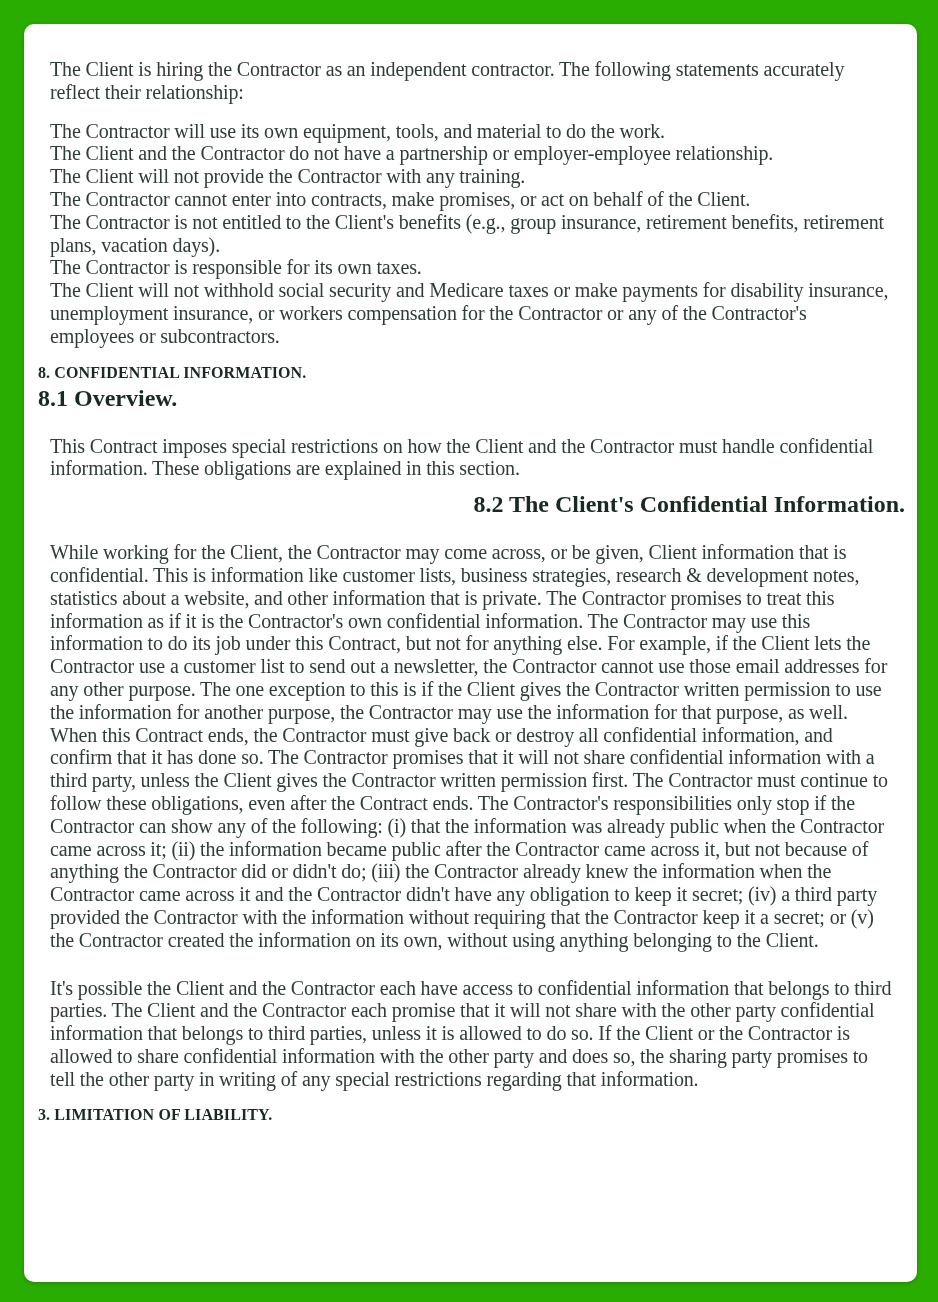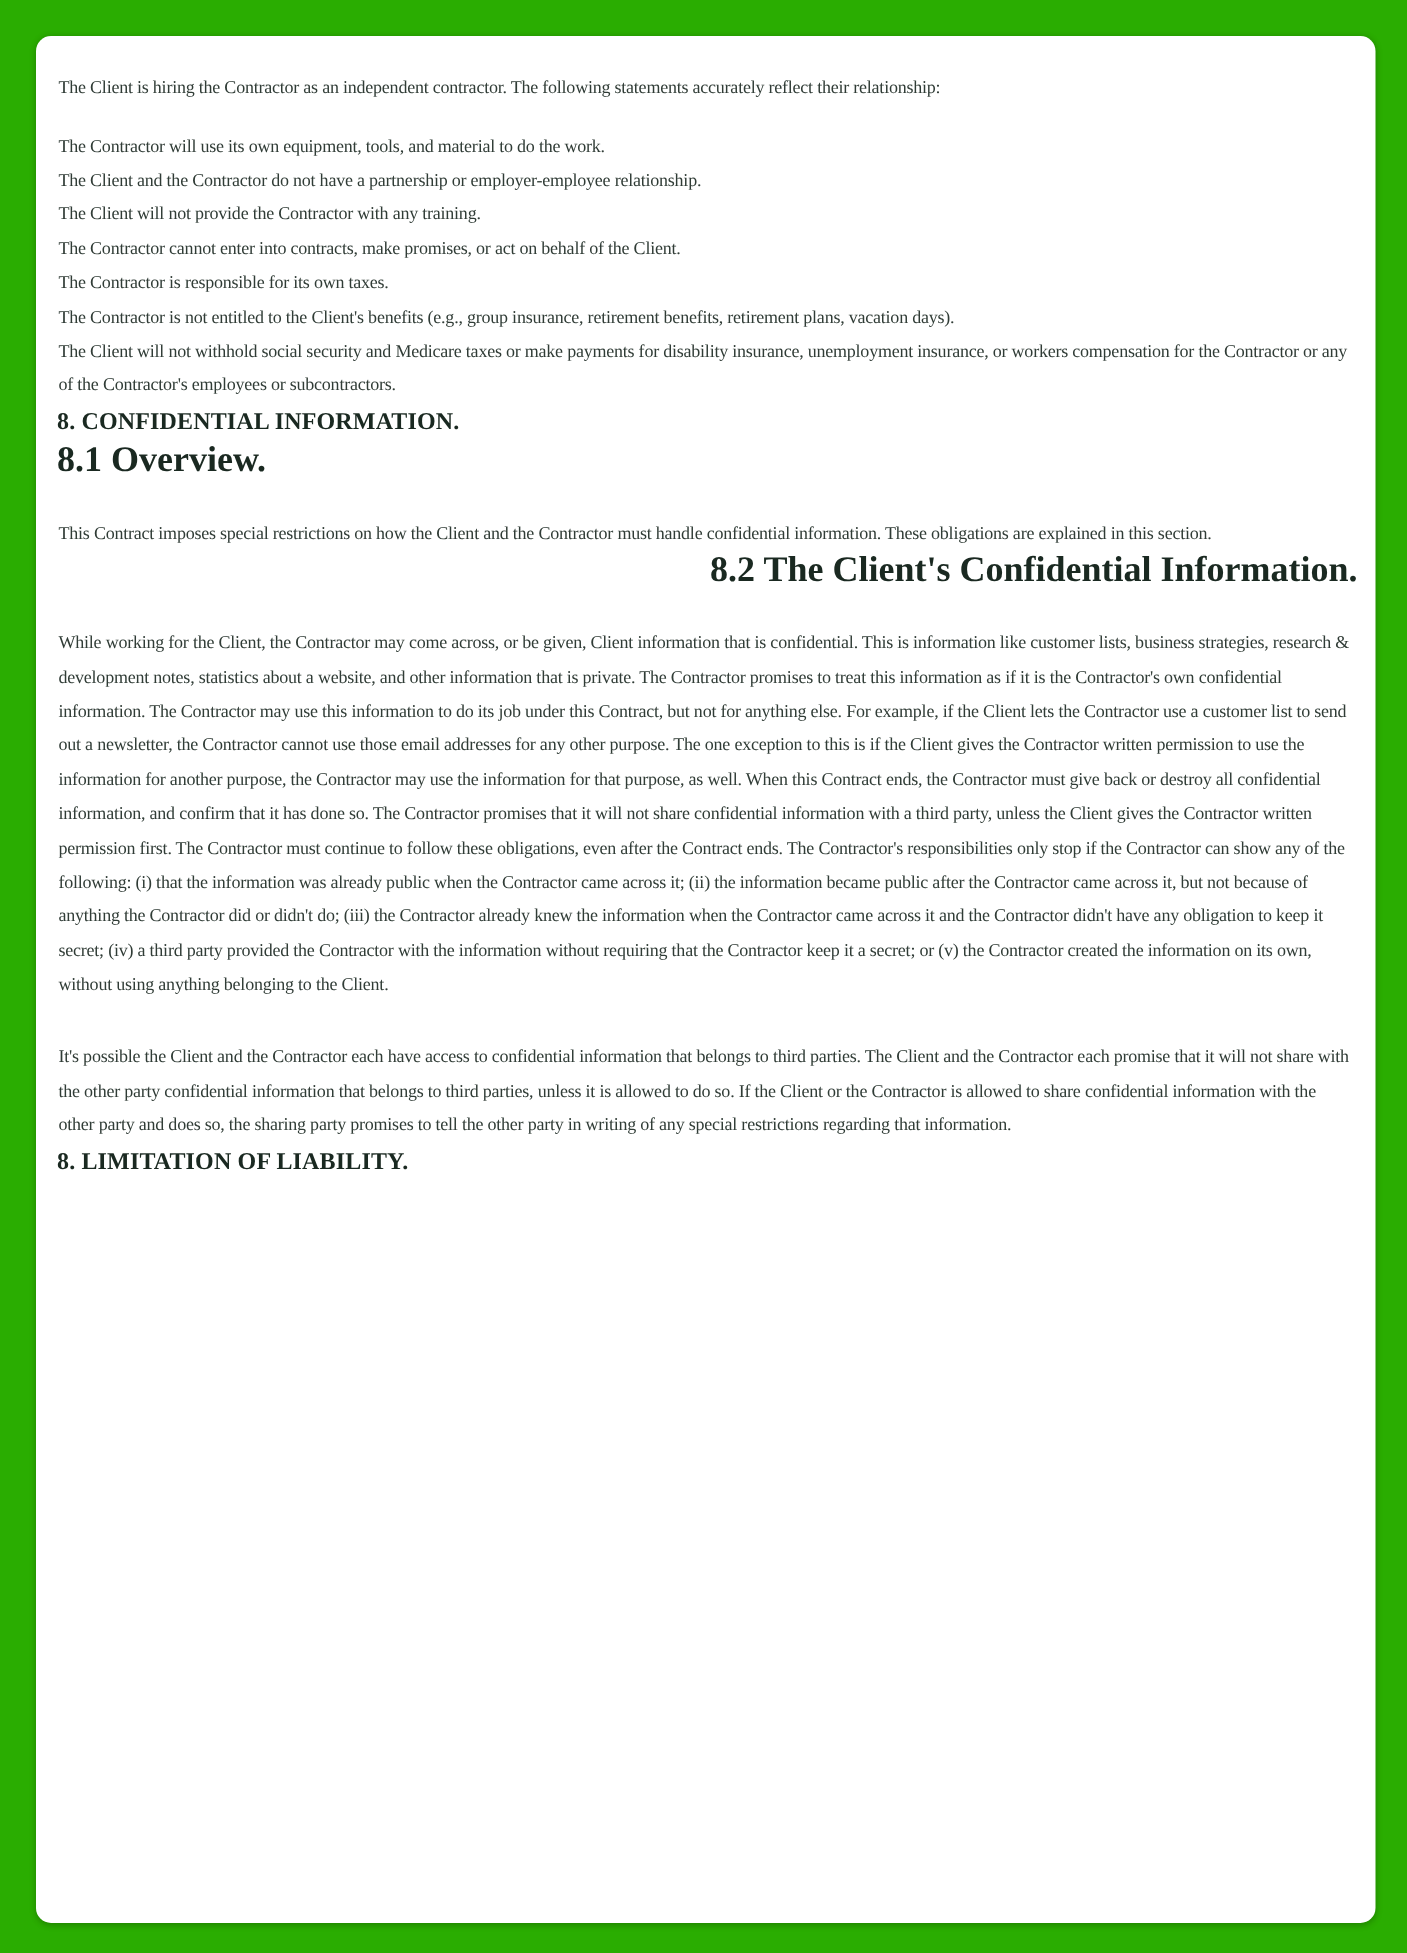--- a/index.html
+++ b/index.html
@@ -23,25 +23,25 @@
     box-sizing: border-box;
     width: 893px;
     height: 1258px;
     background: #ffffff;
     border-radius: 10px;
     padding: 22px 12px 0 14px;
     overflow: hidden;
     box-shadow: 0 1px 4px rgba(0,0,0,0.25);
   }
   .body-text {
-    font-size: 12px;
+    font-size: 20px;
     line-height: 22.8px;
     letter-spacing: -0.15px;
     color: #303c36;
-    margin: 1px;
+    margin: 12px;
   }
   .statement-line {
     display: block;
   }
   h1.section-heading {
     font-size: 16px;
     line-height: 26px;
     font-weight: bold;
     color: #1a2921;
     margin: 0;
@@ -68,34 +68,34 @@
 <div class="page">
   <div class="card">
 
     <p class="body-text">The Client is hiring the Contractor as an independent contractor. The following statements accurately reflect their relationship:</p>
 
     <div class="body-text mt-statements">
       <span class="statement-line">The Contractor will use its own equipment, tools, and material to do the work.</span>
       <span class="statement-line">The Client and the Contractor do not have a partnership or employer-employee relationship.</span>
       <span class="statement-line">The Client will not provide the Contractor with any training.</span>
       <span class="statement-line">The Contractor cannot enter into contracts, make promises, or act on behalf of the Client.</span>
+      <span class="statement-line">The Contractor is not entitled to the Client's benefits (e.g., group insurance, retirement benefits, retirement plans, vacation days).</span>
       <span class="statement-line">The Contractor is responsible for its own taxes.</span>
-      <span class="statement-line">The Contractor is not entitled to the Client's benefits (e.g., group insurance, retirement benefits, retirement plans, vacation days).</span>
       <span class="statement-line">The Client will not withhold social security and Medicare taxes or make payments for disability insurance, unemployment insurance, or workers compensation for the Contractor or any of the Contractor's employees or subcontractors.</span>
     </div>
 
     <h1 class="section-heading mt-big-heading">8. CONFIDENTIAL INFORMATION.</h1>
 
     <h2 class="subsection-heading mt-after-big">8.1 Overview.</h2>
 
     <p class="body-text mt-paragraph">This Contract imposes special restrictions on how the Client and the Contractor must handle confidential information. These obligations are explained in this section.</p>
 
     <h2 class="subsection-heading mt-sub-heading">8.2 The Client's Confidential Information.</h2>
 
     <p class="body-text mt-paragraph">While working for the Client, the Contractor may come across, or be given, Client information that is confidential. This is information like customer lists, business strategies, research &amp; development notes, statistics about a website, and other information that is private. The Contractor promises to treat this information as if it is the Contractor's own confidential information. The Contractor may use this information to do its job under this Contract, but not for anything else. For example, if the Client lets the Contractor use a customer list to send out a newsletter, the Contractor cannot use those email addresses for any other purpose. The one exception to this is if the Client gives the Contractor written permission to use the information for another purpose, the Contractor may use the information for that purpose, as well. When this Contract ends, the Contractor must give back or destroy all confidential information, and confirm that it has done so. The Contractor promises that it will not share confidential information with a third party, unless the Client gives the Contractor written permission first. The Contractor must continue to follow these obligations, even after the Contract ends. The Contractor's responsibilities only stop if the Contractor can show any of the following: (i) that the information was already public when the Contractor came across it; (ii) the information became public after the Contractor came across it, but not because of anything the Contractor did or didn't do; (iii) the Contractor already knew the information when the Contractor came across it and the Contractor didn't have any obligation to keep it secret; (iv) a third party provided the Contractor with the information without requiring that the Contractor keep it a secret; or (v) the Contractor created the information on its own, without using anything belonging to the Client.</p>
 
 
     <p class="body-text mt-paragraph">It's possible the Client and the Contractor each have access to confidential information that belongs to third parties. The Client and the Contractor each promise that it will not share with the other party confidential information that belongs to third parties, unless it is allowed to do so. If the Client or the Contractor is allowed to share confidential information with the other party and does so, the sharing party promises to tell the other party in writing of any special restrictions regarding that information.</p>
 
-    <h1 class="section-heading mt-last-heading">8. LIMITATION OF LIABILITY.</h1>
+    <h1 class="section-heading mt-last-heading">3. LIMITATION OF LIABILITY.</h1>
 
   </div>
 </div>
 
 </body></html>

